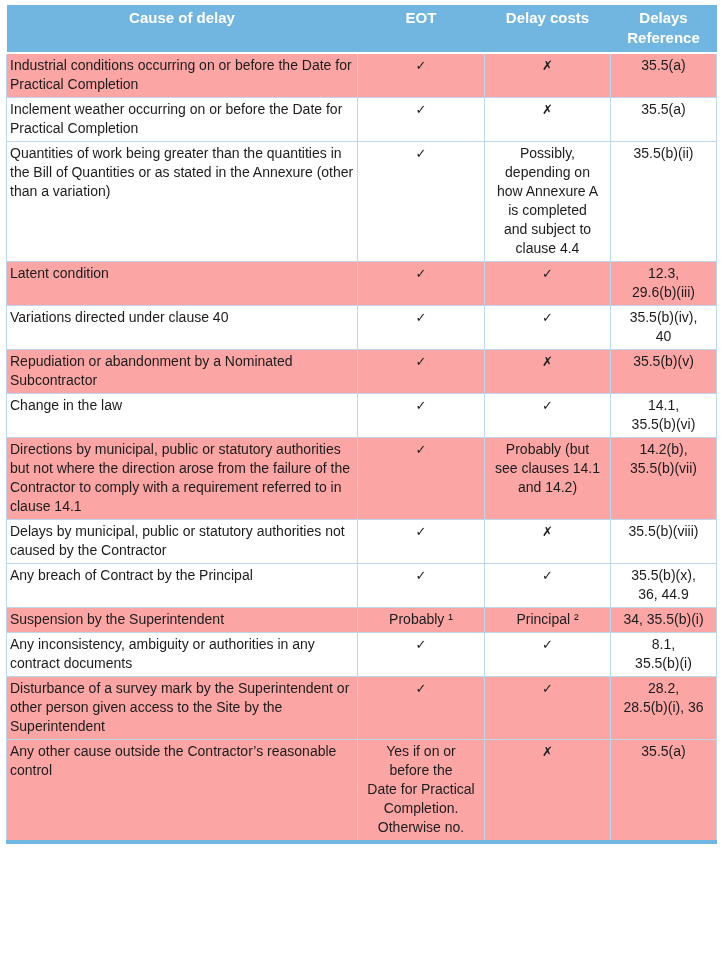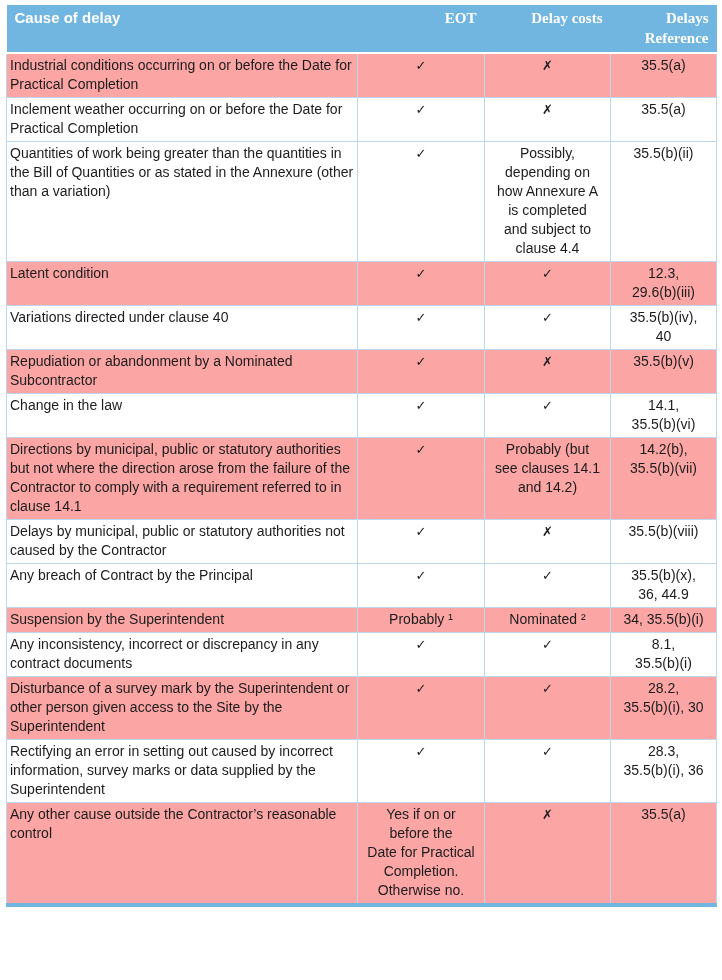--- a/index.html
+++ b/index.html
@@ -26,22 +26,22 @@
     background: #71b5e1;
     color: #ffffff;
     font-size: 15px;
     font-weight: bold;
     line-height: 20px;
     vertical-align: top;
     padding: 3px 8px 4px 8px;
     border: none;
     border-bottom: 2px solid #ffffff;
   }
-  th.cause { text-align: left; padding-left: 9px; }
-  th.center { text-align: right; font-family: Liberation Serif, serif; }
+  th.cause { text-align: center; padding-left: 9px; }
+  th.center { text-align: center; }
   table.delay-table td {
     border: 1px solid #bdd7ee;
     font-size: 14px;
     line-height: 19px;
     vertical-align: top;
     padding: 2px 3px 3px 3px;
     white-space: pre-line;
     background: #ffffff;
   }
   td.cause {
@@ -141,43 +141,36 @@
         <tr>
           <td class="cause">Any breach of Contract by the Principal</td>
           <td class="center"><span class="mark">✓</span></td>
           <td class="center"><span class="mark">✓</span></td>
           <td class="center">35.5(b)(x),
 36, 44.9</td>
         </tr>
         <tr class="shade">
           <td class="cause">Suspension by the Superintendent</td>
           <td class="center">Probably ¹</td>
-          <td class="center">Nominated ²</td>
+          <td class="center">Principal ²</td>
           <td class="center">34, 35.5(b)(i)</td>
         </tr>
         <tr>
-          <td class="cause">Any inconsistency, incorrect or discrepancy in any contract documents</td>
+          <td class="cause">Any inconsistency, ambiguity or authorities in any contract documents</td>
           <td class="center"><span class="mark">✓</span></td>
           <td class="center"><span class="mark">✓</span></td>
           <td class="center">8.1,
 35.5(b)(i)</td>
         </tr>
         <tr class="shade">
           <td class="cause">Disturbance of a survey mark by the Superintendent or other person given access to the Site by the Superintendent</td>
           <td class="center"><span class="mark">✓</span></td>
           <td class="center"><span class="mark">✓</span></td>
           <td class="center">28.2,
-35.5(b)(i), 30</td>
-        </tr>
-        <tr>
-          <td class="cause">Rectifying an error in setting out caused by incorrect information, survey marks or data supplied by the Superintendent</td>
-          <td class="center"><span class="mark">✓</span></td>
-          <td class="center"><span class="mark">✓</span></td>
-          <td class="center">28.3,
-35.5(b)(i), 36</td>
+28.5(b)(i), 36</td>
         </tr>
         <tr class="shade">
           <td class="cause">Any other cause outside the Contractor’s reasonable control</td>
           <td class="center">Yes if on or
 before the
 Date for Practical
 Completion.
 Otherwise no.</td>
           <td class="center"><span class="mark">✗</span></td>
           <td class="center">35.5(a)</td>

